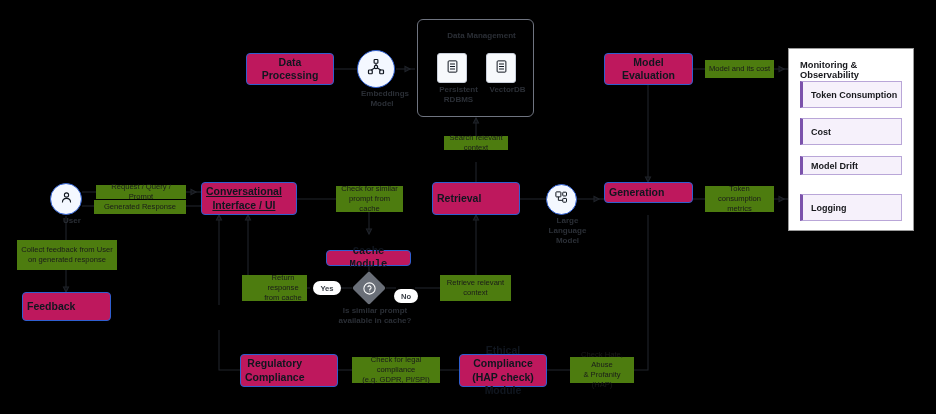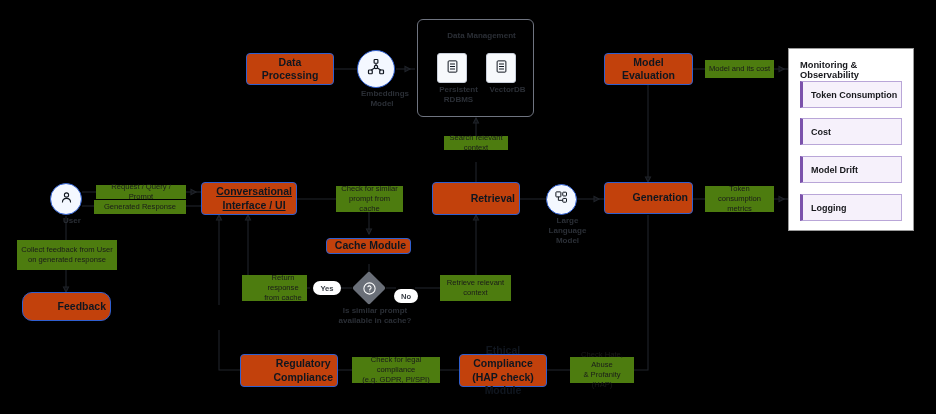--- a/index.html
+++ b/index.html
@@ -16,26 +16,26 @@
     font-family: "Liberation Sans", sans-serif;
     overflow: hidden;
   }
   
   .node {
     position: absolute;
     box-sizing: border-box;
   }
   
   .pbox {
-    background: #c2410c;
+    background: #be185d;
     border: 1px solid #2f5fd0;
     border-radius: 4px;
     display: flex;
     align-items: center;
-    justify-content: flex-end;
+    justify-content: flex-start;
     text-align: center;
     color: #10161f;
     font-weight: bold;
     font-size: 10.5px;
     line-height: 1.25;
     padding: 2px 4px;
   }
   
   .elabel {
     background: #4d7c0f;
@@ -271,21 +271,21 @@
 
   <div class="node mpanel" style="left:788px; top:48px; width:126px; height:183px;"></div>
   <div class="node mtitle" style="left:800px; top:60px; width:110px;">Monitoring &amp; Observability</div>
 
   <div class="node mitem" style="left:800px; top:81px; width:102px; height:27px;">
     <span>Token Consumption</span>
   </div>
   <div class="node mitem" style="left:800px; top:118px; width:102px; height:27px;">
     <span>Cost</span>
   </div>
-  <div class="node mitem" style="left:800px; top:156px; width:102px; height:27px;">
+  <div class="node mitem" style="left:800px; top:156px; width:102px; height:19px;">
     <span>Model Drift</span>
   </div>
   <div class="node mitem" style="left:800px; top:194px; width:102px; height:27px;">
     <span>Logging</span>
   </div>
 
   <div class="node elabel" style="left:444px; top:136px; width:64px; height:14px;">
     <div>
       <div>Search relevant</div>
       <div>context</div>
@@ -333,43 +333,43 @@
         <path d="M7 11 L7 16.5 L14 16.5"></path>
       </svg>
     </span>
   </div>
   <div class="node dcap" style="left:534px; top:216px; width:55px;">
     <div>Large</div>
     <div>Language</div>
     <div>Model</div>
   </div>
 
-  <div class="node pbox" style="left:604px; top:182px; width:89px; height:32px;">
+  <div class="node pbox" style="left:604px; top:182px; width:89px; height:21px;">
     <span>Generation</span>
   </div>
 
   <div class="node elabel" style="left:705px; top:186px; width:69px; height:26px;">
     <div>
       <div>Token consumption</div>
       <div>metrics</div>
     </div>
   </div>
 
   <div class="node elabel" style="left:17px; top:240px; width:100px; height:30px;">
     <div>
       <div>Collect feedback from User</div>
       <div>on generated response</div>
     </div>
   </div>
 
-  <div class="node pbox" style="left:326px; top:238px; width:85px; height:16px;">
+  <div class="node pbox" style="left:326px; top:250px; width:85px; height:16px;font-family:Liberation Mono, monospace;">
     <span>Cache Module</span>
   </div>
 
-  <div class="node pbox" style="left:22px; top:292px; width:89px; height:29px;border-radius:10px;">
+  <div class="node pbox" style="left:22px; top:292px; width:89px; height:29px;">
     <span>Feedback</span>
   </div>
 
   <div class="node elabel" style="left:242px; top:275px; width:65px; height:26px;padding-left:20px;">
     <div>
       <div>Return response</div>
       <div>from cache</div>
     </div>
   </div>
 

